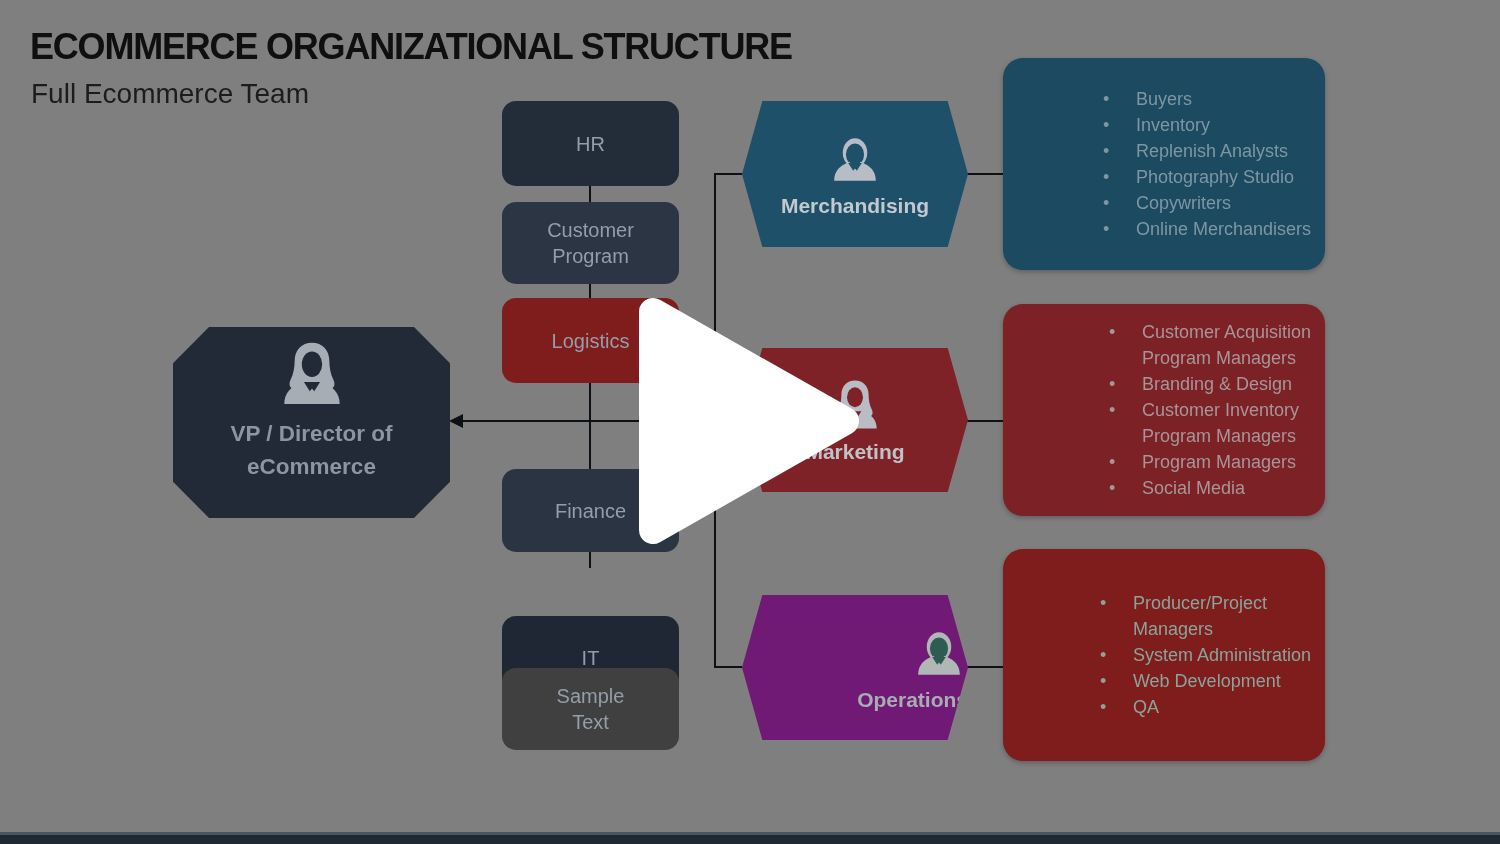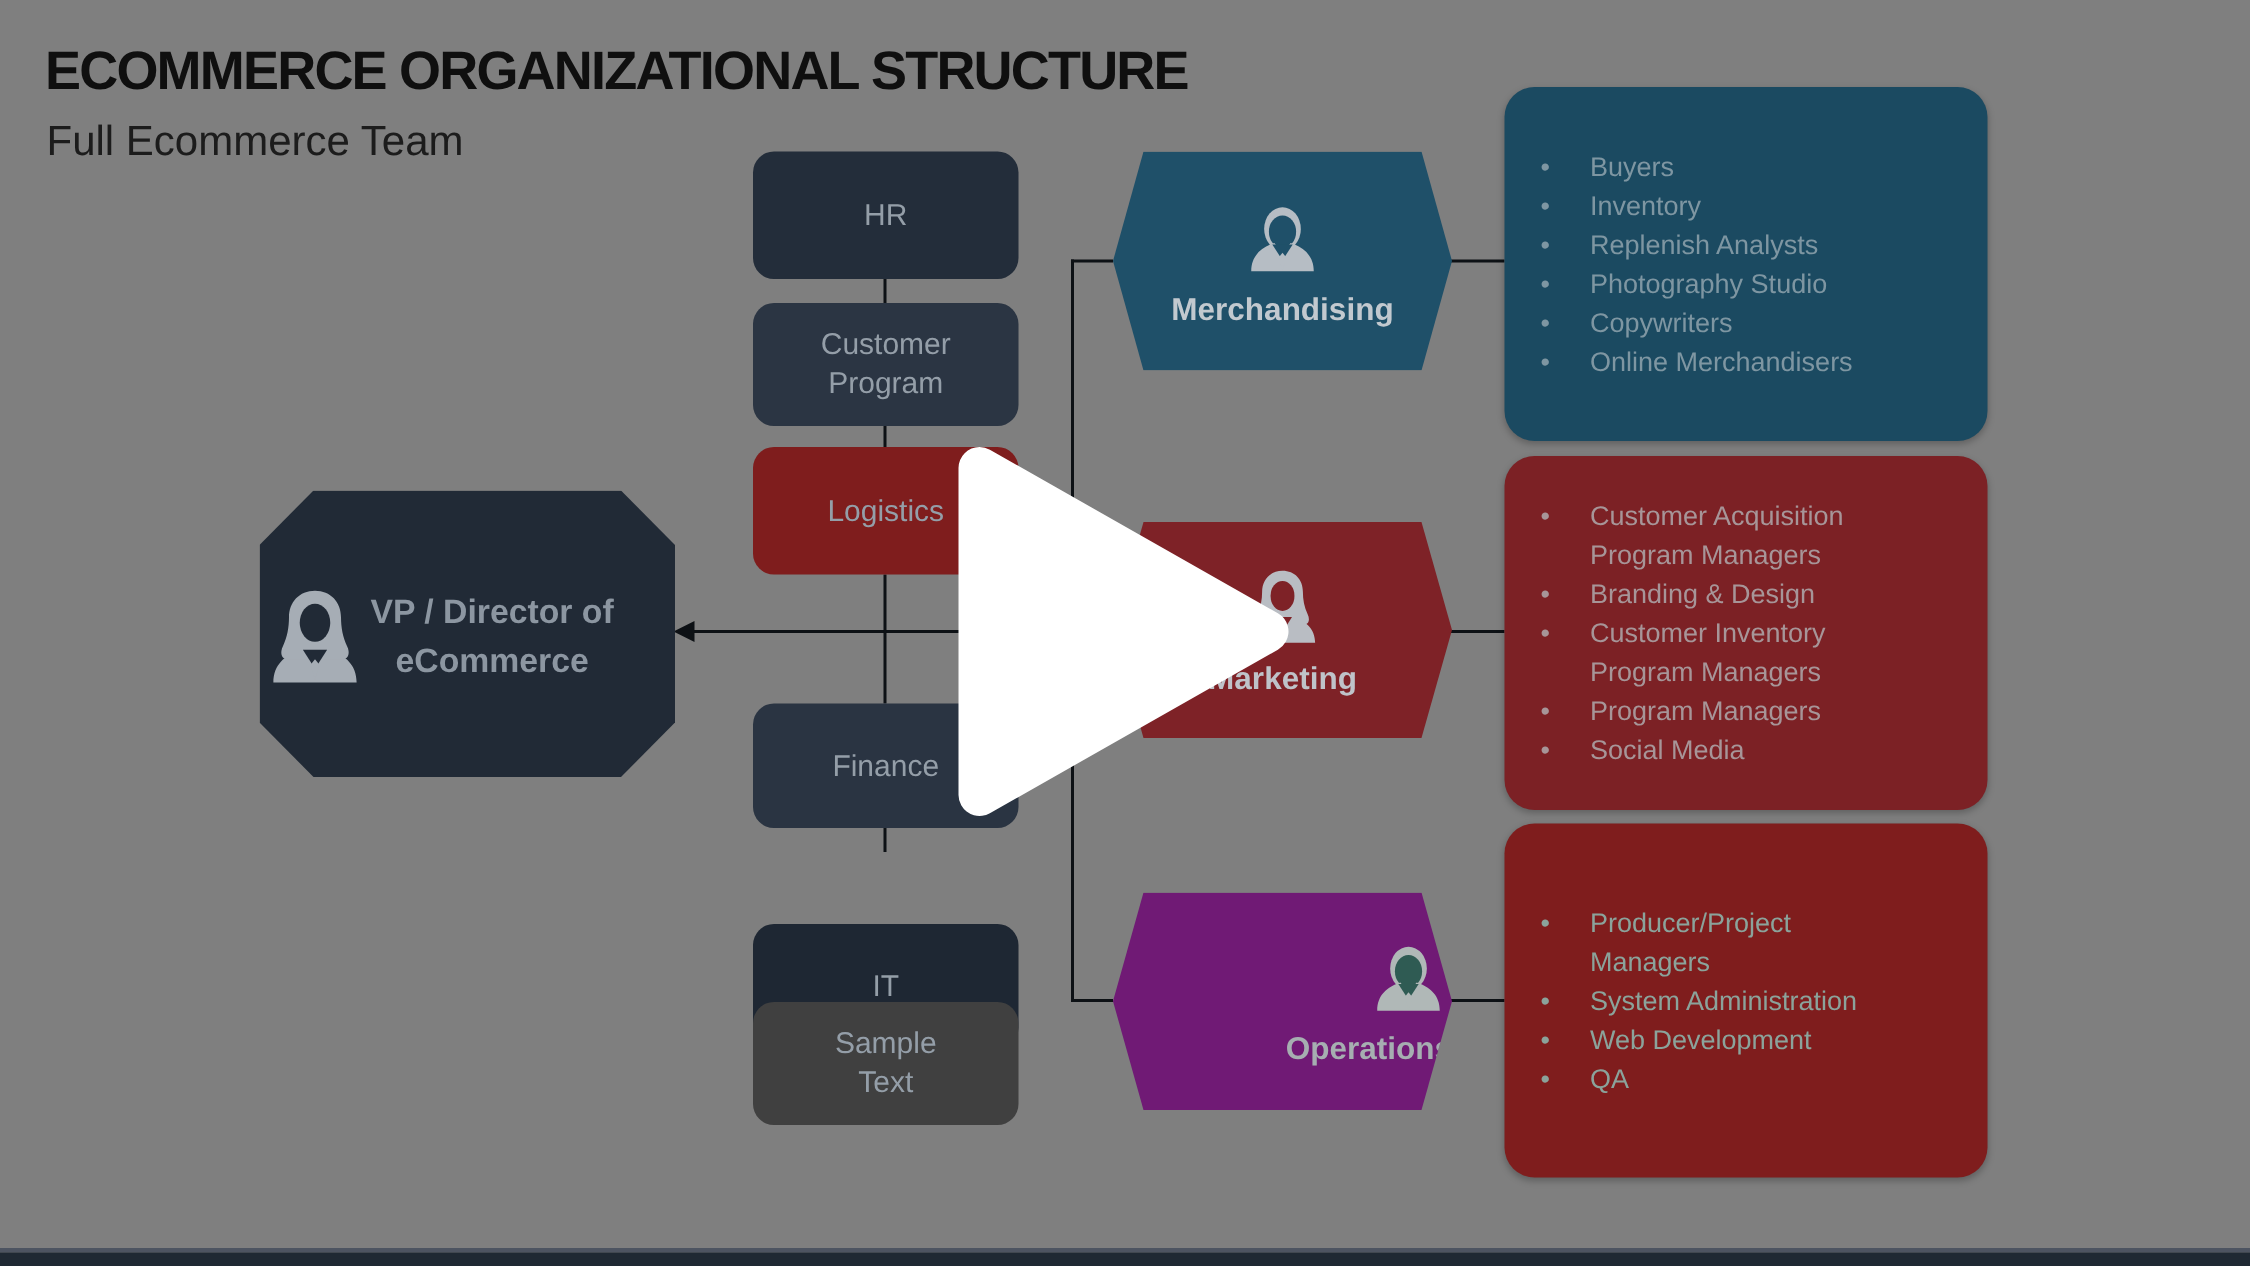--- a/index.html
+++ b/index.html
@@ -10,21 +10,21 @@
   .title{position:absolute;left:30px;top:26px;font-size:36px;font-weight:700;
          letter-spacing:-1.2px;color:#0f0f0f;white-space:nowrap;}
   .subtitle{position:absolute;left:31px;top:78px;font-size:28px;font-weight:400;color:#1c1c1c;}
 
   
   .pre{white-space:pre-line;}
 
   
   .vp{position:absolute;left:173px;top:327px;width:277px;height:191px;background:#212a36;
       clip-path:polygon(13% 0,87% 0,100% 19%,100% 81%,87% 100%,13% 100%,0 81%,0 19%);
-      display:flex;flex-direction:row;align-items:center;justify-content:flex-start;}
+      display:flex;flex-direction:column;align-items:center;justify-content:flex-start;}
   .vp .icon{margin-top:10px;}
   .vp-label{font-size:22.5px;font-weight:700;color:#8c96a1;text-align:center;line-height:33px;margin-top:2px;}
 
   
   .dept{position:absolute;left:502px;width:177px;border-radius:14px;
         display:flex;align-items:center;justify-content:center;
         font-size:20px;color:#949ea8;text-align:center;line-height:26px;}
   .dept-hr{top:101px;height:85px;background:#232d3a;}
   .dept-cs{top:202px;height:82px;background:#2b3543;}
   .dept-log{top:298px;height:85px;background:#7f1d1d;}
@@ -46,23 +46,23 @@
        display:flex;flex-direction:column;align-items:center;justify-content:center;}
   .hex-merch{top:101px;height:146px;background:#1f5069;}
   .hex-mkt{top:348px;height:144px;background:#7e2227;}
   .hex-ops{top:595px;height:145px;background:#701a75;align-items:flex-end;}
   .hex-label{font-size:21px;font-weight:700;margin-top:2px;}
   .hex-merch .hex-label{color:#c2c9cf;}
   .hex-mkt .hex-label{color:#bfc3c9;}
   .hex-ops .hex-label{color:#a6aeb1;}
 
   
-  .blist{position:absolute;left:1003px;width:322px;height:236px;border-radius:20px;
+  .blist{position:absolute;left:1003px;width:322px;height:212px;border-radius:20px;
          display:flex;flex-direction:column;justify-content:center;
-         box-shadow:0 2px 5px rgba(0,0,0,.25);}
+         box-shadow:0 2px 5px rgba(0,0,0,.25);align-items:flex-end;}
   .blist ul{list-style:none;margin:0;padding:0 14px 0 24px;}
   .blist li{position:relative;padding-left:33px;font-size:18px;line-height:26px;white-space:pre-line;}
   .blist li::before{content:"\2022";position:absolute;left:0;top:0;}
   .blist-merch{top:58px;background:#1b4a61;}
   .blist-merch li{color:#7e96a2;}
   .blist-mkt{top:304px;background:#7c2125;}
   .blist-mkt li{color:#a79598;}
   .blist-ops{top:549px;background:#7f1d1d;}
   .blist-ops li{color:#8ba39b;}
 

